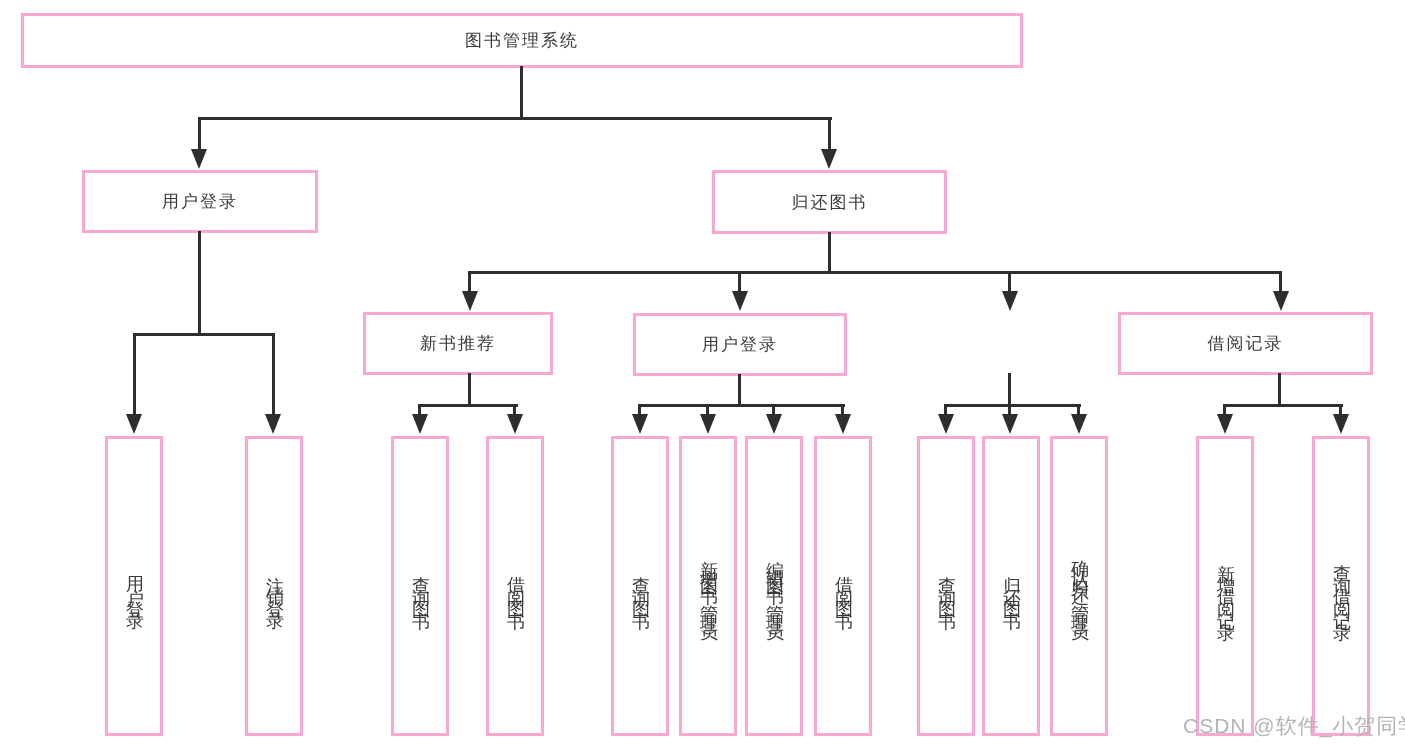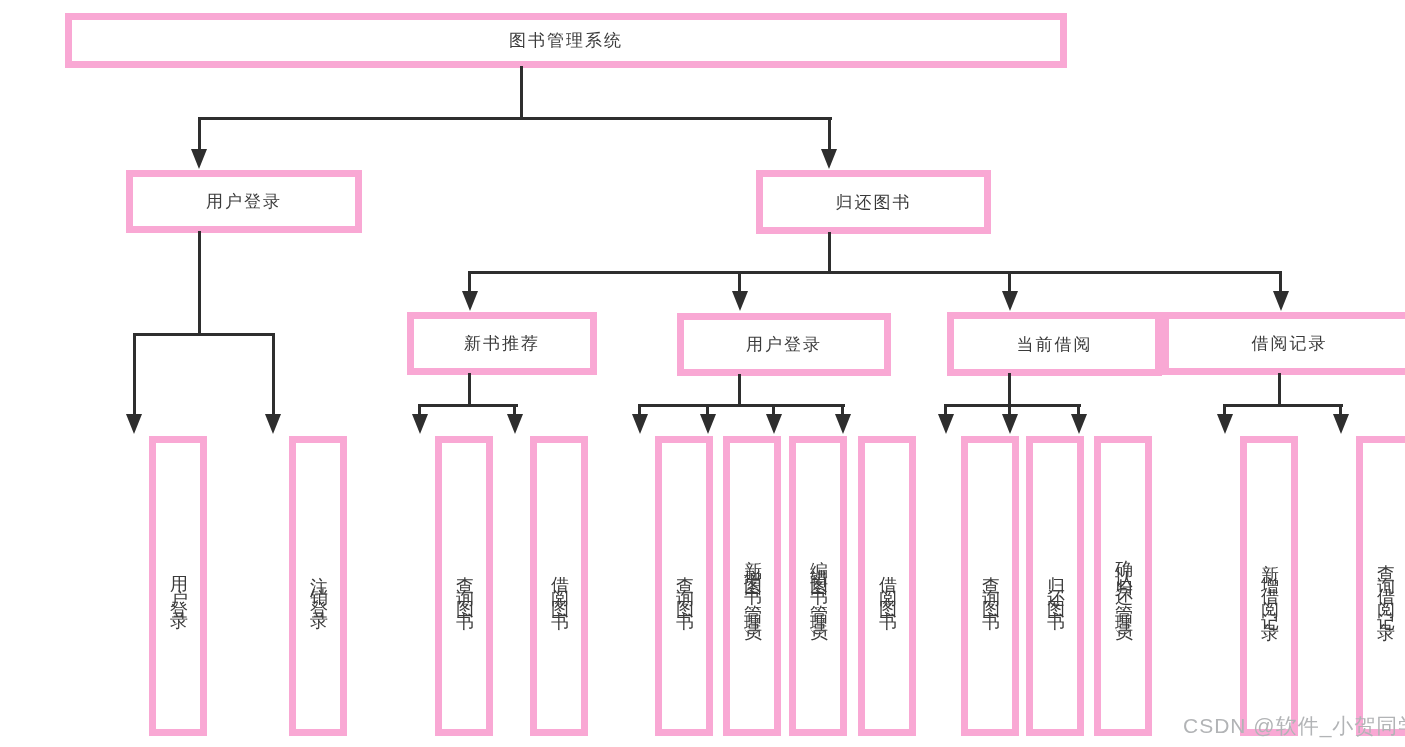--- a/index.html
+++ b/index.html
@@ -8,25 +8,24 @@
     width: 1405px;
     height: 747px;
     background: #ffffff;
     overflow: hidden;
     font-family: "Liberation Sans", "DejaVu Sans", sans-serif;
   }
   .box {
     position: absolute;
     box-sizing: border-box;
     background: #ffffff;
-    border: 7px solid #f9a8d4;
+    border: 3px solid #f9a8d4;
     display: flex;
     align-items: center;
     justify-content: center;
-    margin-left: 44px;
   }
   .hl {
     font-size: 17px;
     color: #3a3a3a;
     letter-spacing: 2px;
     white-space: nowrap;
   }
   .vl {
     writing-mode: vertical-rl;
     font-size: 18px;
@@ -93,23 +92,20 @@
   <div class="ln" style="left:1008px;top:271px;width:3px;height:22px"></div>
   <div class="ah" style="left:1002px;top:291px"></div>
   <div class="ln" style="left:1279px;top:271px;width:3px;height:22px"></div>
   <div class="ah" style="left:1273px;top:291px"></div>
 
   <div class="box" style="left:363px;top:312px;width:190px;height:63px">
     <span class="hl">新书推荐</span>
   </div>
   <div class="box" style="left:633px;top:313px;width:214px;height:63px">
     <span class="hl">用户登录</span>
-  </div>
-  <div class="box" style="left:903px;top:312px;width:215px;height:64px">
-    <span class="hl">当前借阅</span>
   </div>
   <div class="box" style="left:1118px;top:312px;width:255px;height:63px">
     <span class="hl">借阅记录</span>
   </div>
 
   <div class="ln" style="left:468px;top:373px;width:3px;height:34px"></div>
   <div class="ln" style="left:418px;top:404px;width:100px;height:3px"></div>
   <div class="ln" style="left:418px;top:404px;width:3px;height:12px"></div>
   <div class="ah" style="left:412px;top:414px"></div>
   <div class="ln" style="left:513px;top:404px;width:3px;height:12px"></div>

